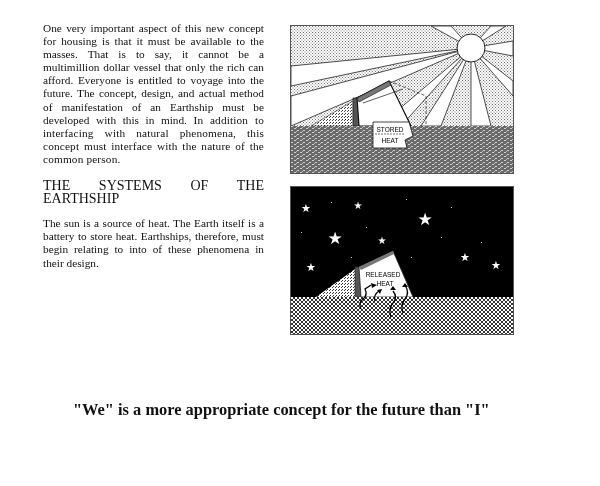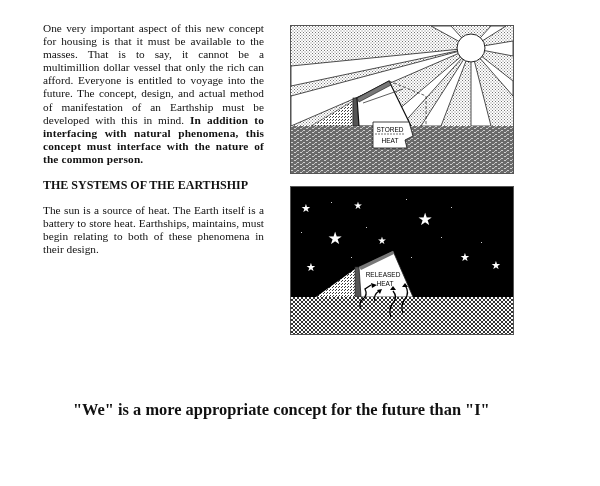--- a/index.html
+++ b/index.html
@@ -1,34 +1,34 @@
 <!DOCTYPE html>
 <html><head>
 <meta charset="utf-8">
 <style>
   html, body { margin:0; padding:0; background:#ffffff; }
   body { width:600px; height:486px; position:relative; overflow:hidden; font-family:"Liberation Serif", "DejaVu Serif", serif; color:#111; }
   .col { position:absolute; left:43px; top:22px; width:221px; font-size:11.3px; line-height:13.1px; text-align:justify; }
   .col p { margin:0; }
-  .b { font-weight:bold; letter-spacing:0.15px; }
-  .heading { margin-top:13px !important; margin-bottom:12px !important; font-weight:bold; font-size:12px; }
+  .b { font-weight:normal; letter-spacing:0.15px; }
+  .heading { margin-top:13px !important; margin-bottom:12px !important; font-weight:normal; font-size:14px; }
   .sub { font-weight:bold; text-decoration:underline; margin-top:12px !important; }
   .fig { position:absolute; border:1px solid #555; overflow:hidden; }
   #fig-day { left:290px; top:25px; width:222px; height:147px; }
   #fig-night { left:290px; top:186px; width:222px; height:147px; }
   .quote { position:absolute; left:73px; top:400px; width:460px; font-weight:bold; font-size:16.4px; white-space:nowrap; }
   .pnum { position:absolute; left:0; width:600px; top:460px; text-align:left; font-family:"Liberation Sans", sans-serif; font-size:11px; letter-spacing:1.5px;margin-top:44px; }
 </style>
 </head>
 <body>
 
 <div class="col">
   <p><span>One very important aspect of this new concept for housing is that it must be available to the masses.  That is to say, it cannot be a multimillion dollar vessel that only the rich can afford.  Everyone is entitled to voyage into the future.  The concept, design, and actual method of manifestation of an Earthship must be developed with this in mind. </span><span class="b">In addition to interfacing with natural phenomena, this concept must interface with the nature of the common person.</span></p>
   <p class="heading">THE SYSTEMS OF THE EARTHSHIP</p>
-  <p>The sun is a source of heat.  The Earth itself is a battery to store heat.  Earthships, maintains, must begin relating to both of these phenomena in their design.</p>
+  <p>The sun is a source of heat.  The Earth itself is a battery to store heat.  Earthships, therefore, must begin relating to into of these phenomena in their design.</p>
 </div>
 
 <div class="fig" id="fig-day">
   <svg width="222" height="147" viewBox="0 0 222 147" xmlns="http://www.w3.org/2000/svg">
     <defs>
       <pattern id="dots" width="3" height="3" patternUnits="userSpaceOnUse">
         <rect width="3" height="3" fill="#fff"></rect>
           <rect width="1" height="1" fill="#777"></rect>
           <rect x="1.5" y="1.5" width="1" height="1" fill="#777"></rect>
       </pattern>

